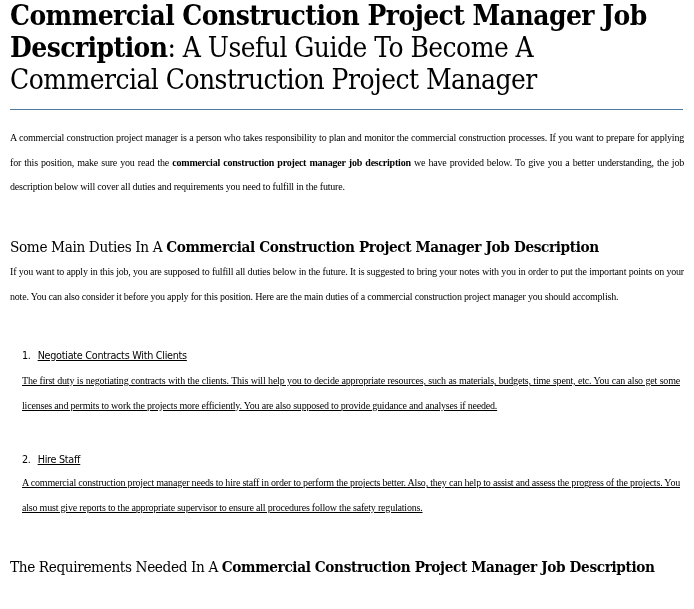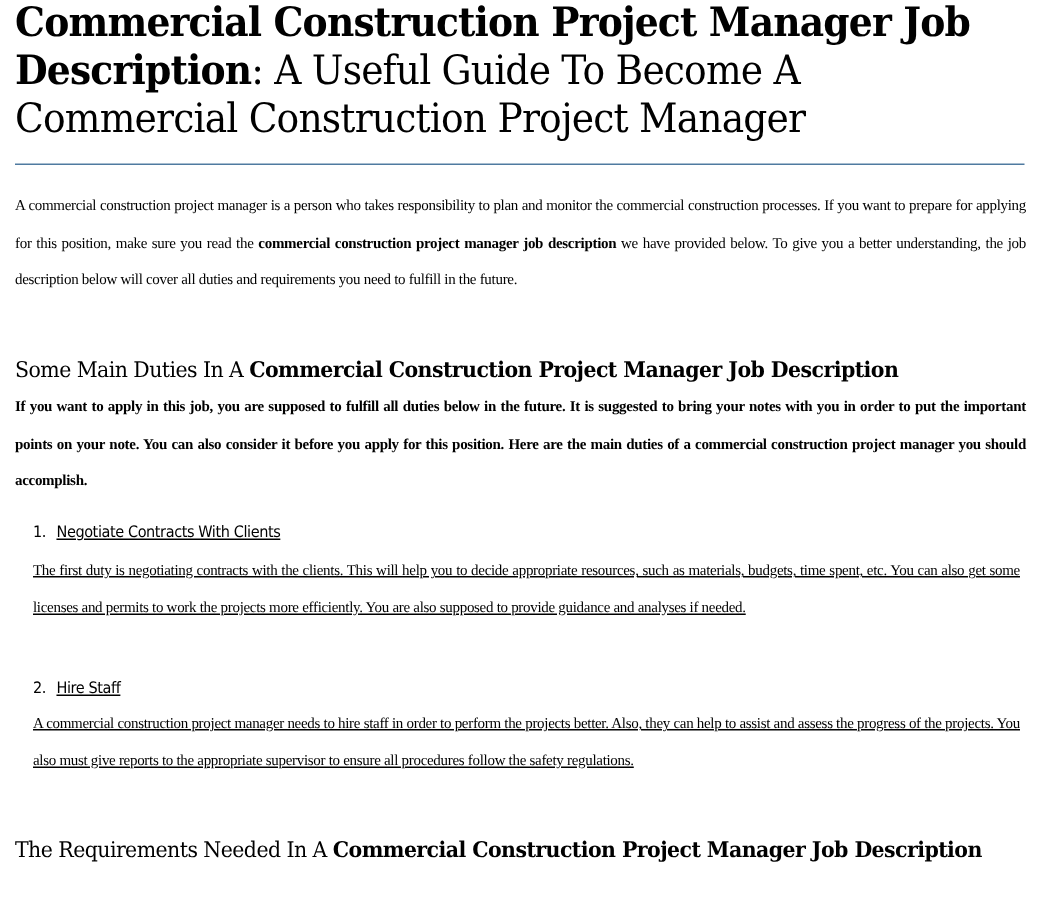--- a/index.html
+++ b/index.html
@@ -61,21 +61,21 @@
       line-height: 20px;
       margin: 0;
       font-weight: normal;
       letter-spacing: -0.4px;
       transform: scaleX(0.95);
       transform-origin: left top;
       white-space: nowrap;
     }
     .section-heading .bold { font-weight: bold; }
     .h1 { position: absolute; top: 237px; left: 0; }
-    .p2 { position: absolute; top: 260px; left: 0; width: 674px; font-weight: bold; }
+    .p2 { position: absolute; top: 260px; left: 0; width: 674px; }
     .list-item {
       position: absolute;
       left: 12px;
       width: 674px;
       text-decoration: underline;
     }
     .list-head {
       font-family: "DejaVu Sans", "Liberation Sans", sans-serif;
       font-size: 10.5px;
       line-height: 16px;

